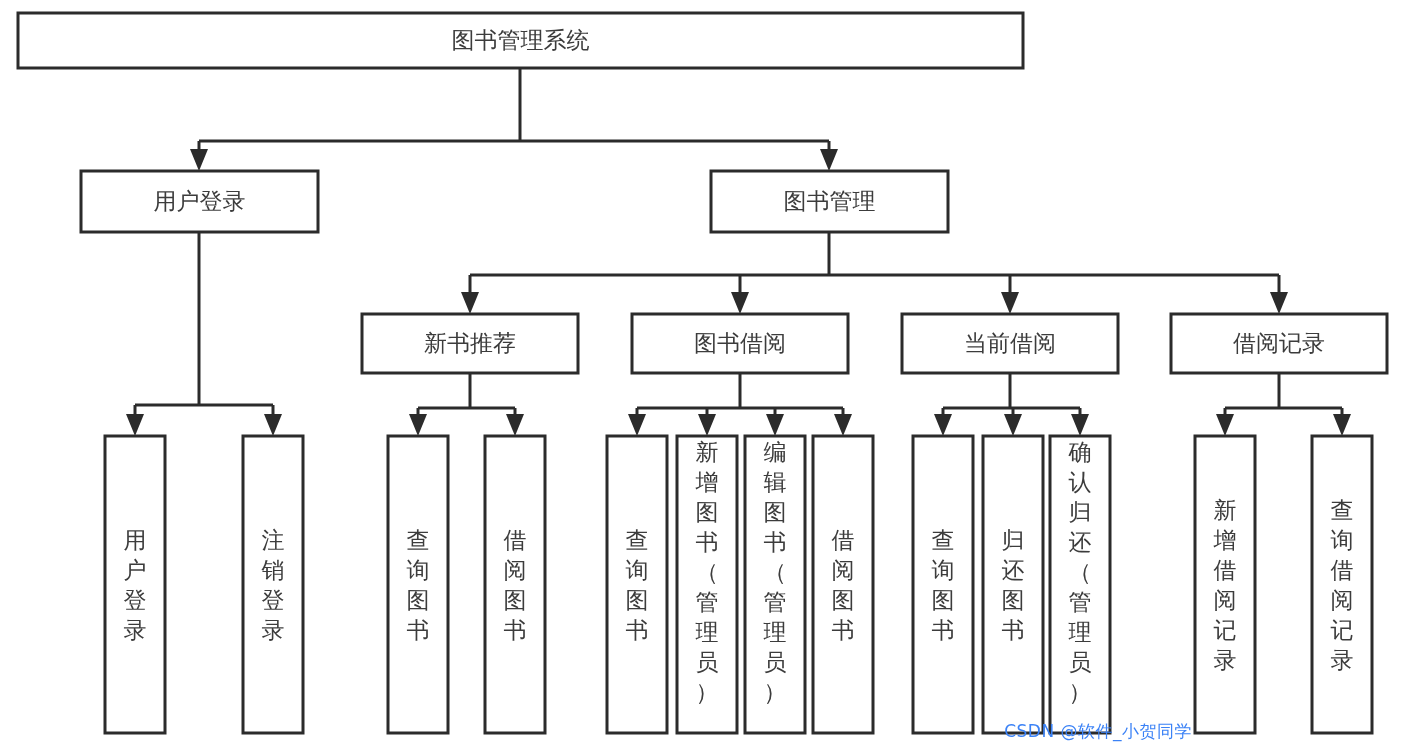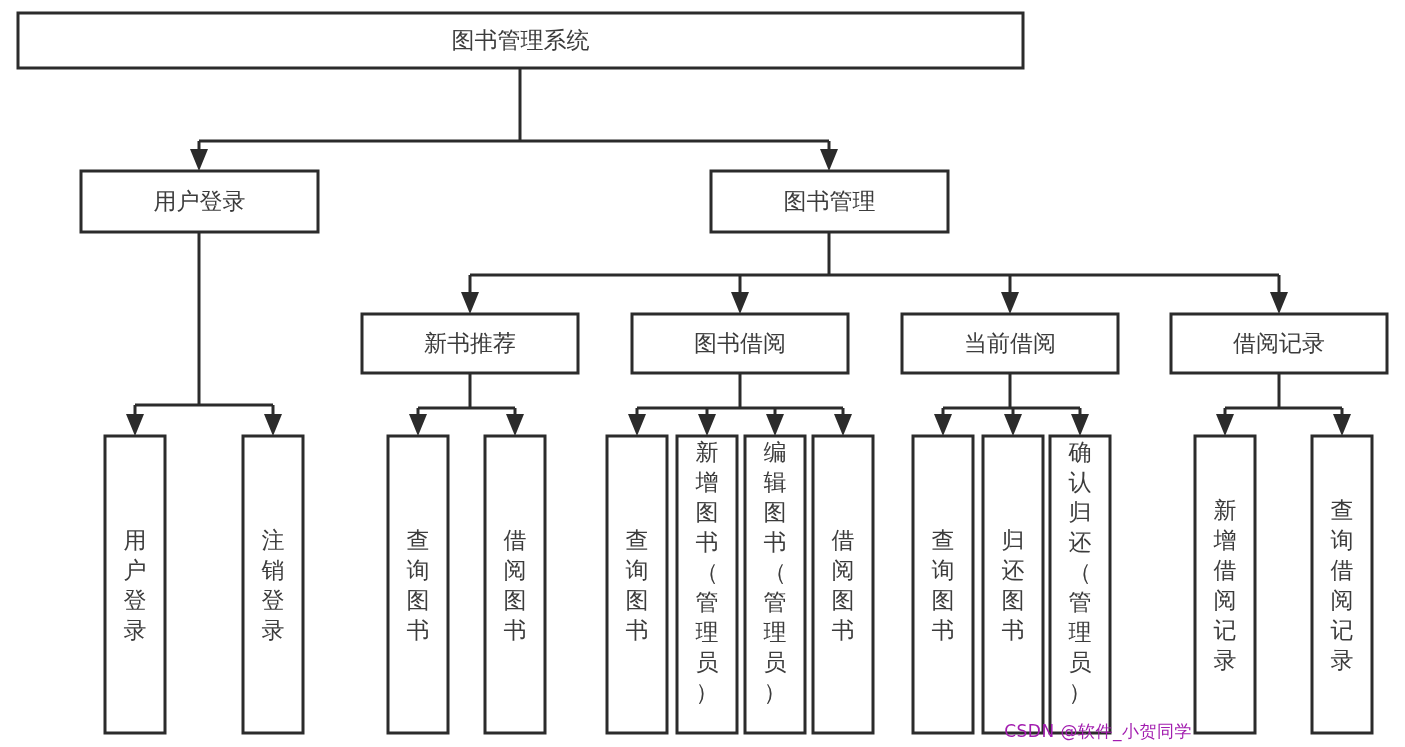--- a/index.html
+++ b/index.html
@@ -51,21 +51,21 @@
     fill: none;
   }
   .arrow-head {
     fill: #2b2b2b;
     stroke: none;
   }
   .watermark {
     position: absolute;
     right: 8px;
     bottom: 4px;
-    color: #a21caf;
+    color: #3b82f6;
     font-size: 17px;
     font-family: "DejaVu Sans", "Liberation Sans", sans-serif;
     white-space: nowrap;
     letter-spacing: 0.5px;
     user-select: none;
   }
 </style>
 </head>
 <body>
 

